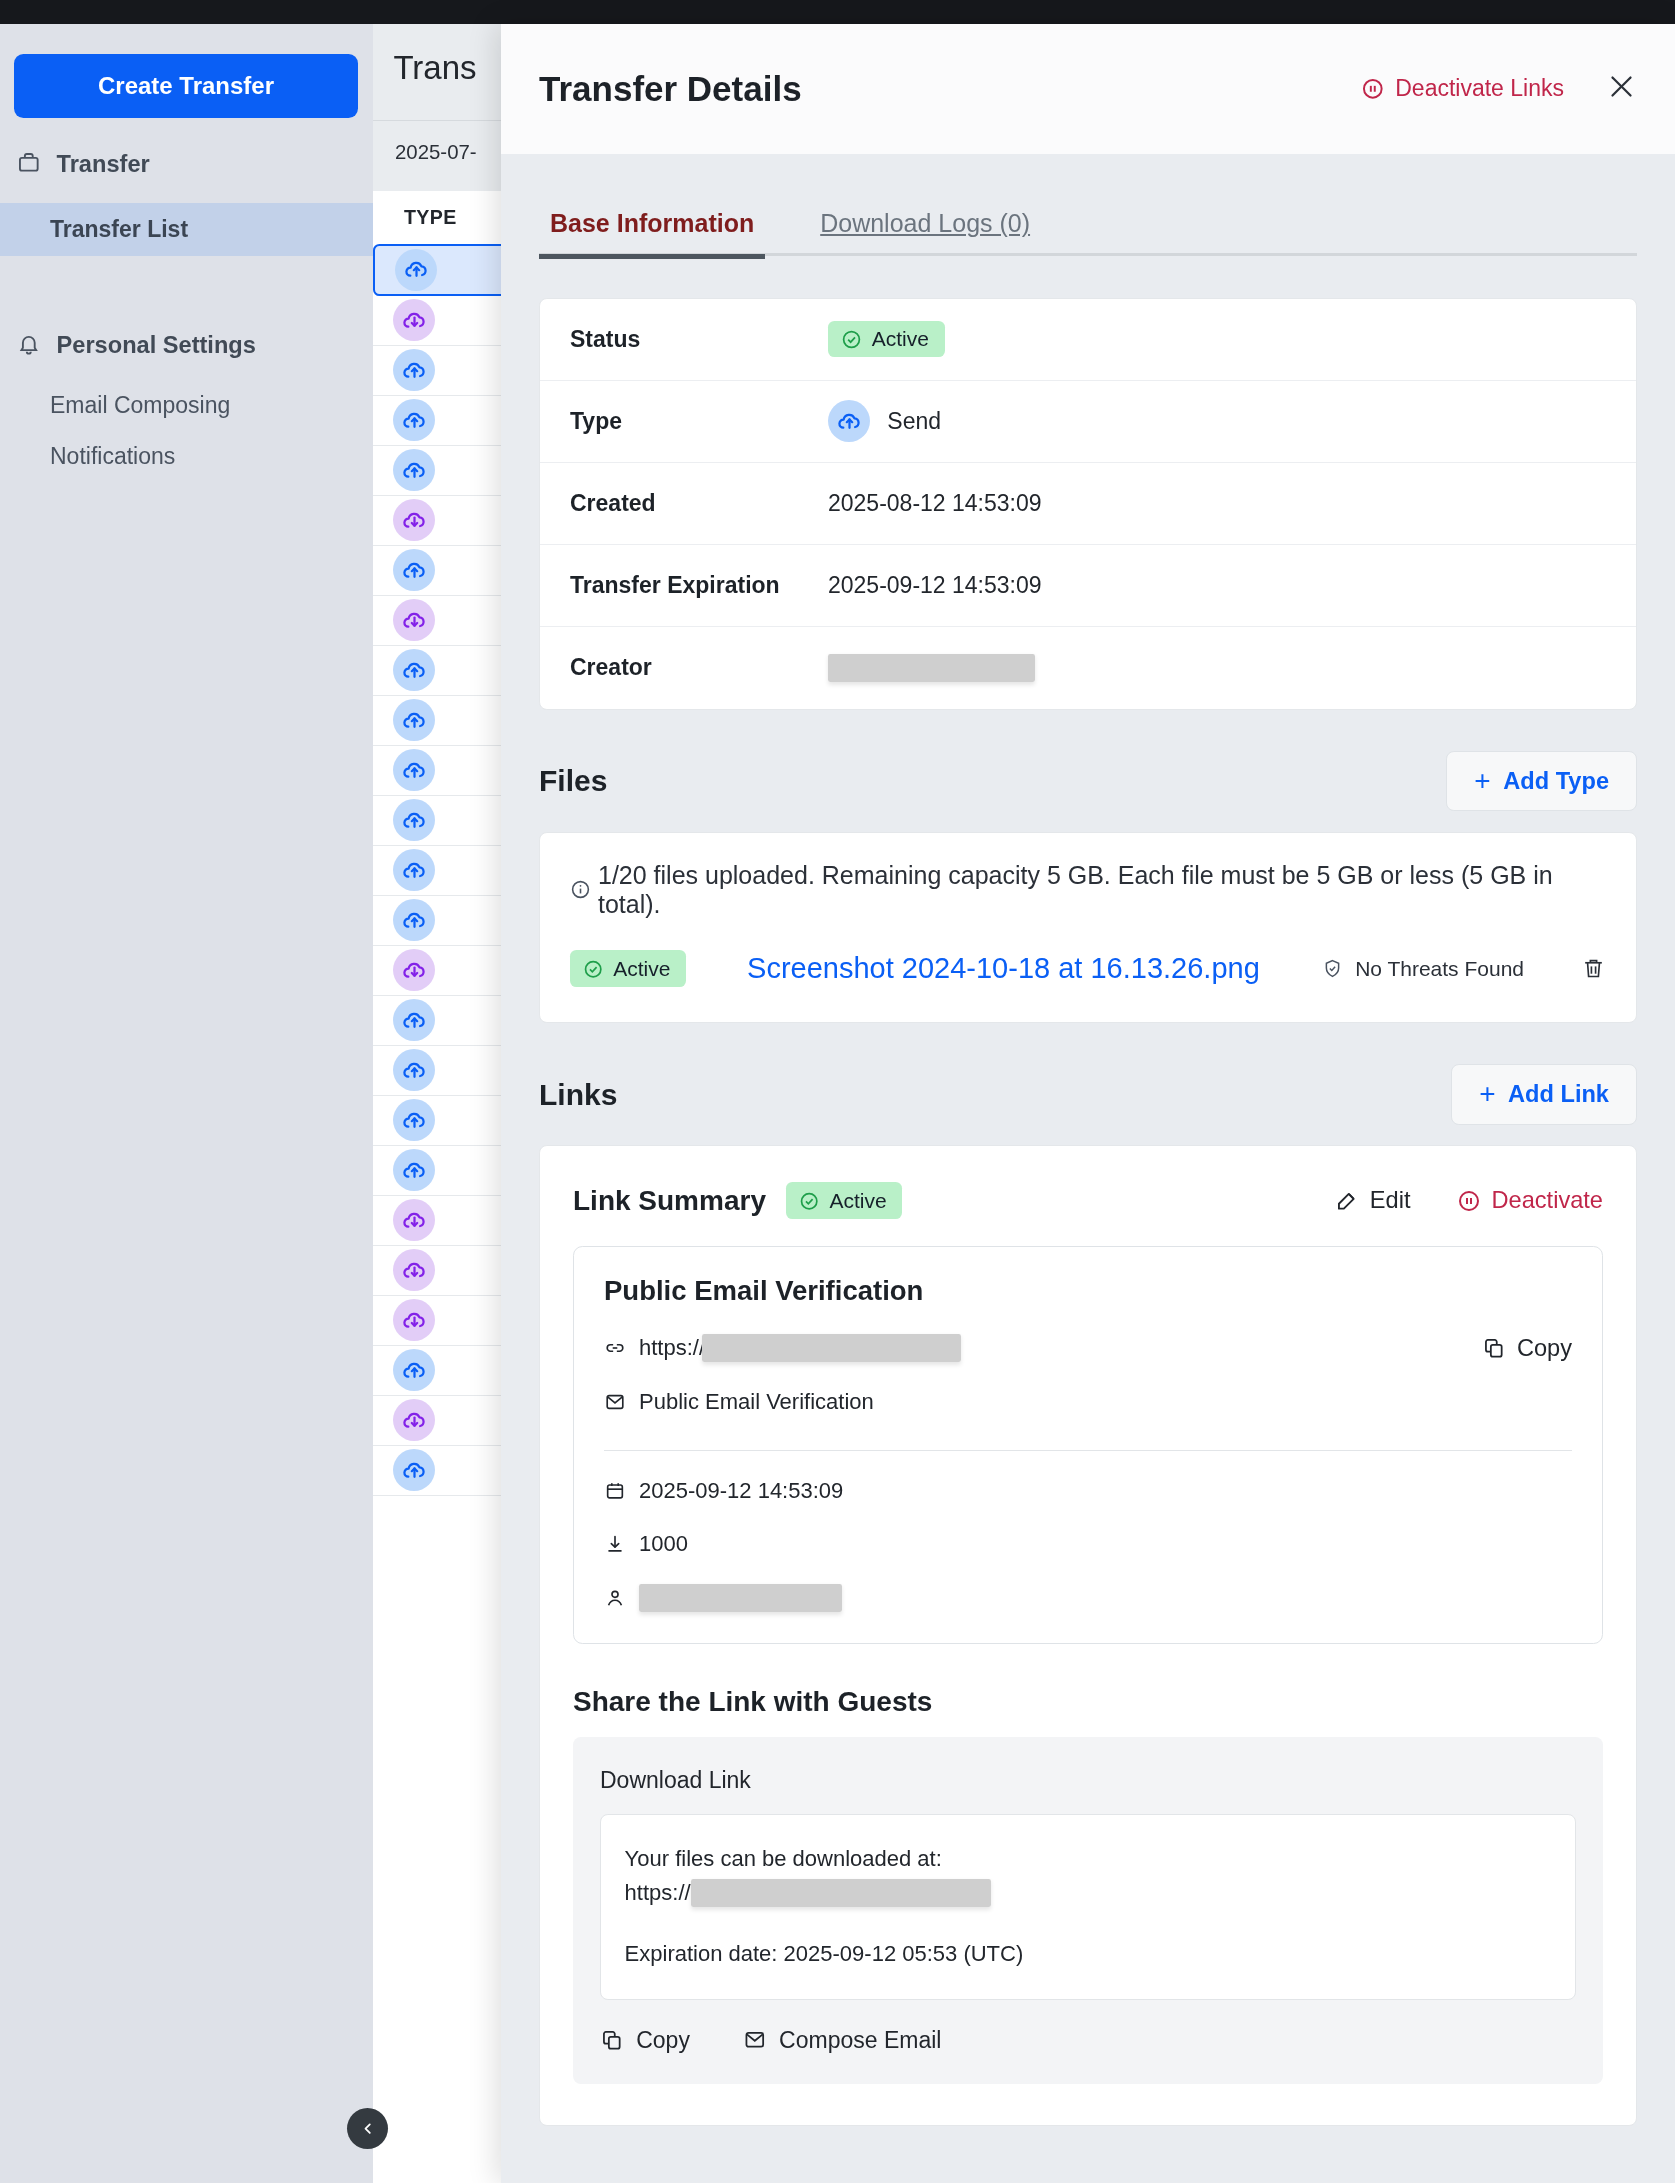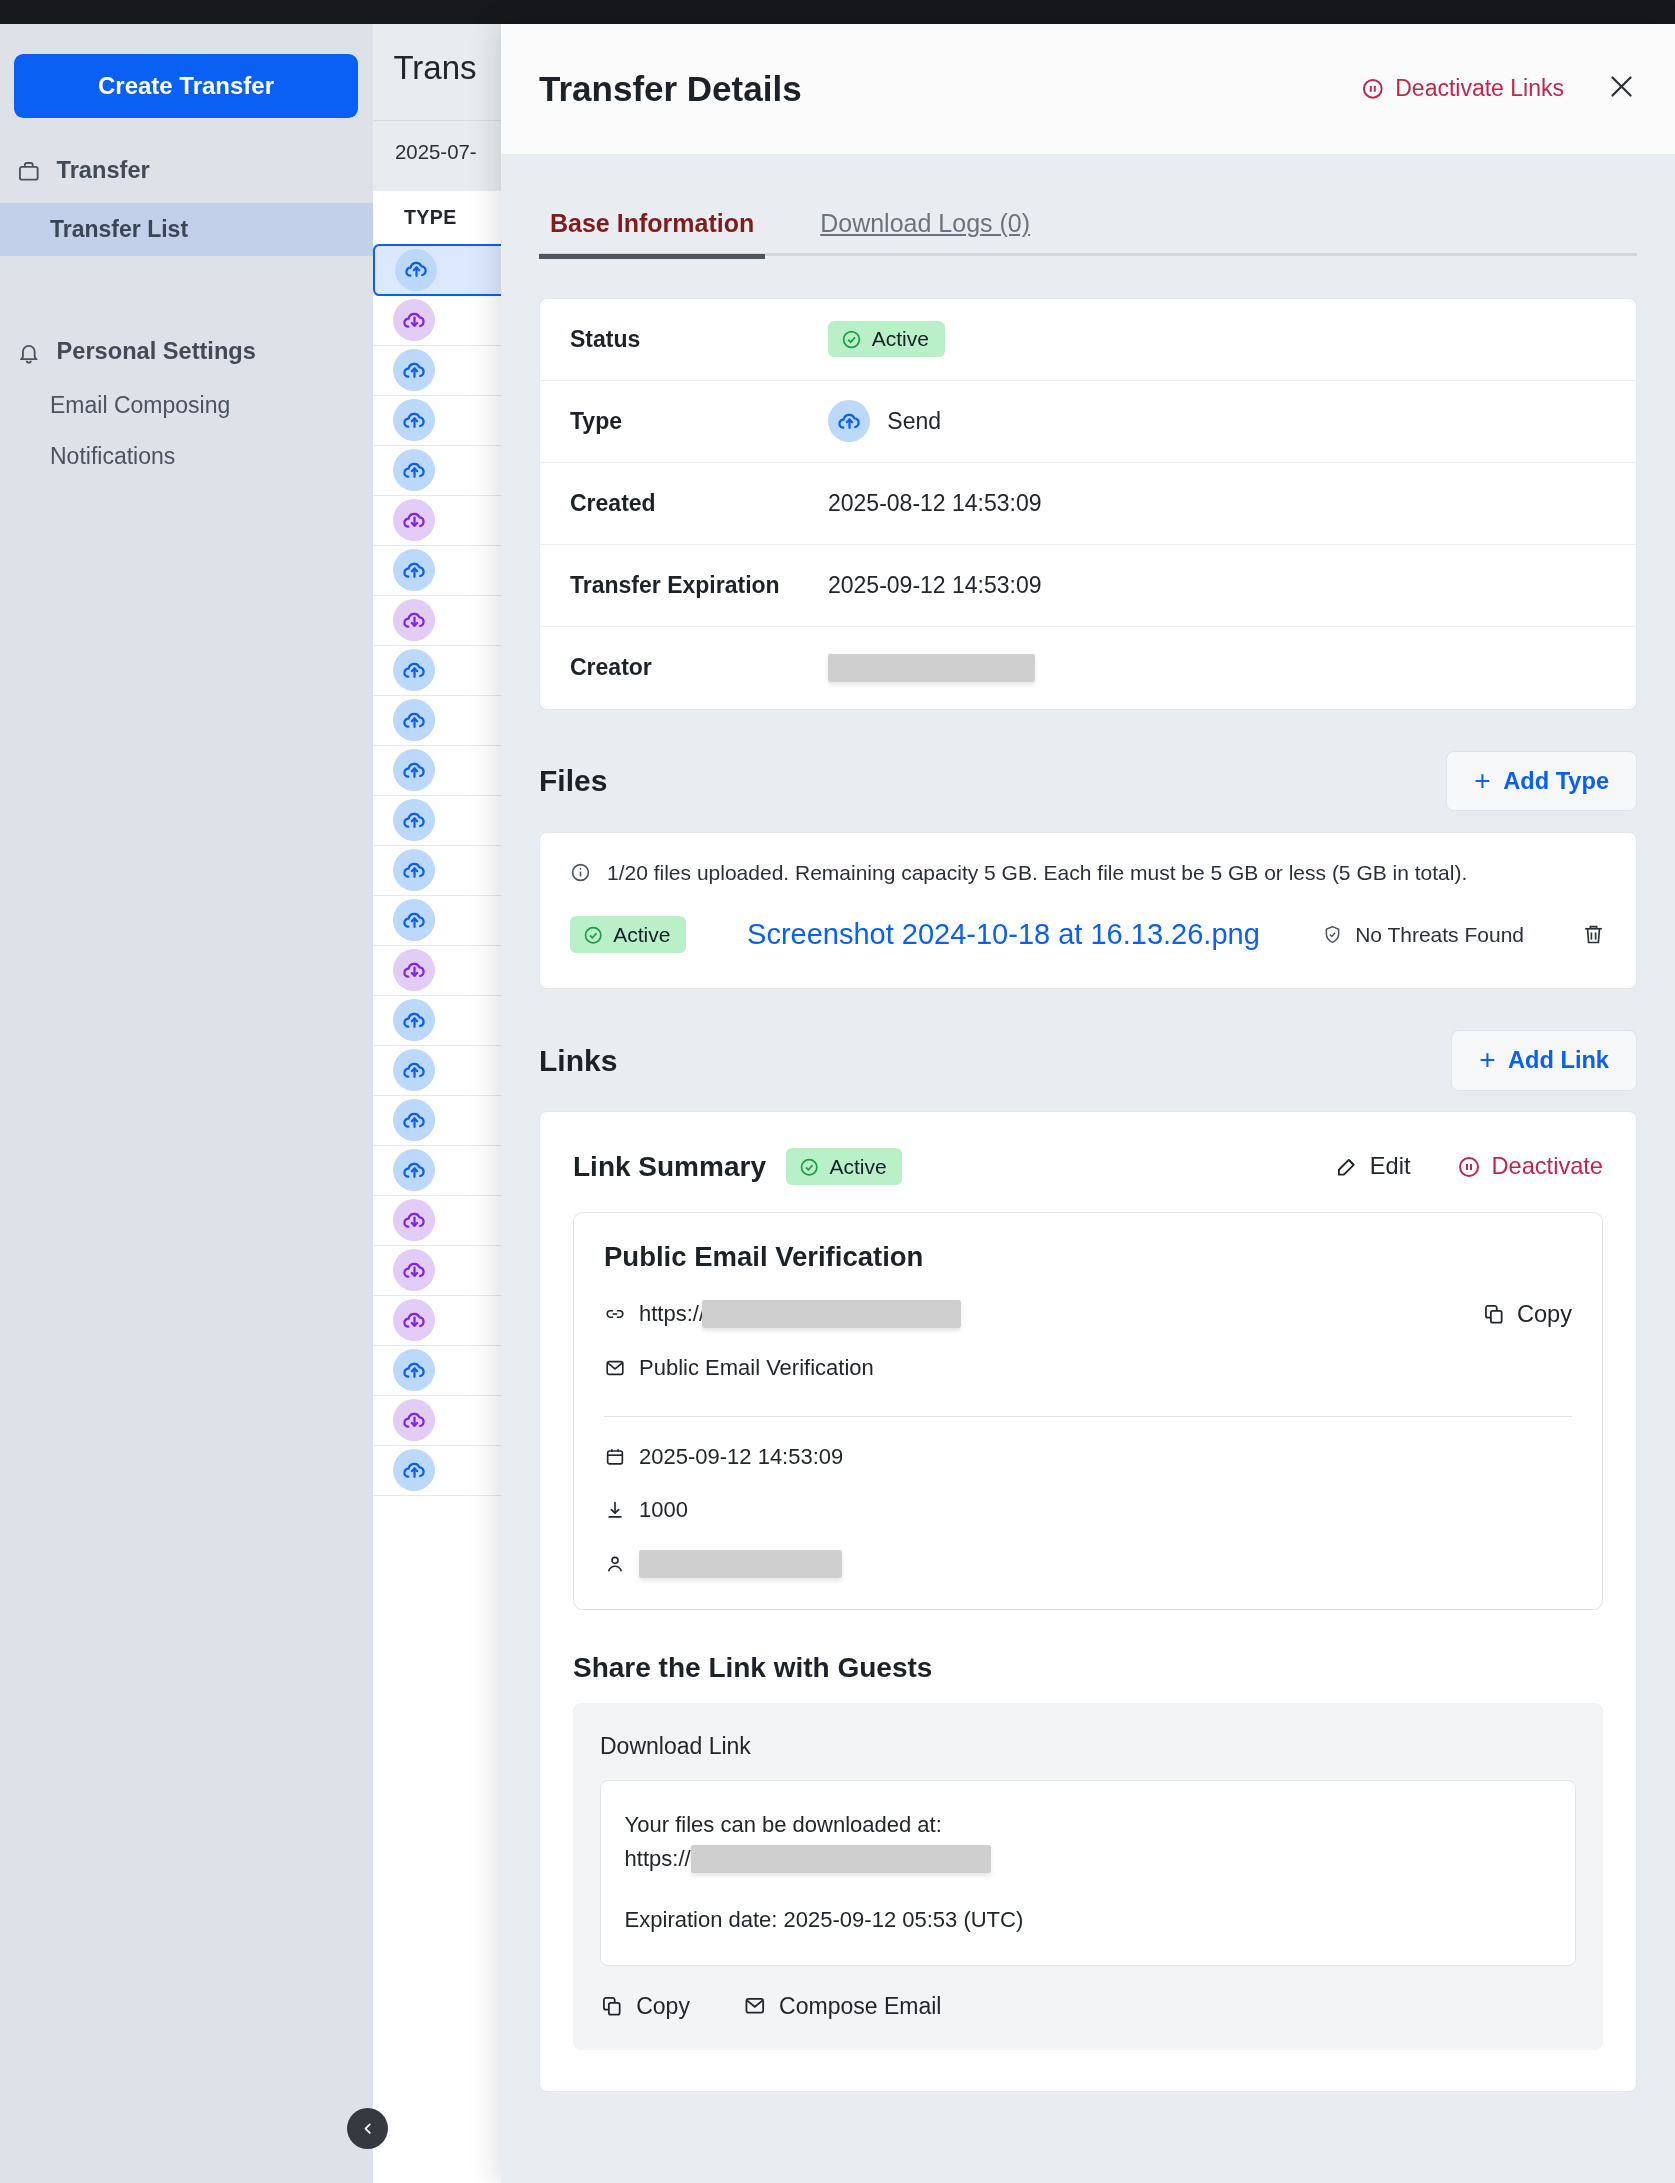--- a/index.html
+++ b/index.html
@@ -23,21 +23,21 @@
     background: #dee1e8;
   }
   .create-btn {
     position: absolute; top: 30px; left: 14px; width: 344px; height: 64px;
     background: #0a5ff5; color: #fff; border: none; border-radius: 9.4px;
     font-size: 24px; font-weight: 700; cursor: pointer;
     font-family: "Liberation Sans", sans-serif;
     display: flex; align-items: center; justify-content: center;
   }
   .nav-group-title {
-    position: absolute; left: 17.3px; display: flex; align-items: flex-end; gap: 15.7px;
+    position: absolute; left: 17.3px; display: flex; align-items: flex-start; gap: 15.7px;
     font-size: 23.6px; font-weight: 700; color: #414a56; height: 33px;
   }
   .nav-item {
     position: absolute; left: 0; width: 373px; height: 53px;
     display: flex; align-items: center; padding-left: 50px;
     font-size: 23px; color: #4a5360; cursor: pointer;
   }
   .nav-item.active { background: #c2d1e9; font-weight: 700; color: #3b4553; }
   .ico { display: inline-flex; align-items: center; justify-content: center; }
 
@@ -158,22 +158,22 @@
     background: #f7f8f9; border: 0.8px solid #dfe3e7; border-radius: 7.9px;
     color: #0a5ff5; font-size: 23.6px; font-weight: 700;
     padding: 15.7px 27px; cursor: pointer; white-space: nowrap;
     font-family: "Liberation Sans", sans-serif;
   }
   .plus { font-size: 28px; font-weight: 400; line-height: .8; }
 
   .panel { background: #fff; border-radius: 7.9px; border: 0.8px solid #e4e7ea; }
 
   .files-note {
-    display: flex; align-items: center; gap: 16px;
-    font-size: 21px; color: #2b3038; padding: 28px 30px 7.9px 30px;
+    display: flex; align-items: center; gap: 7px;
+    font-size: 25px; color: #2b3038; padding: 28px 30px 7.9px 30px;
   }
   .file-row {
     display: flex; align-items: center; padding: 23.6px 30px 35px 30px; gap: 0;
   }
   .file-name {
     color: #0a5ff5; font-size: 29px; margin-left: 61px; cursor: pointer;
     white-space: nowrap;
   }
   .threats {
     margin-left: auto; display: flex; align-items: center; gap: 12.6px;

